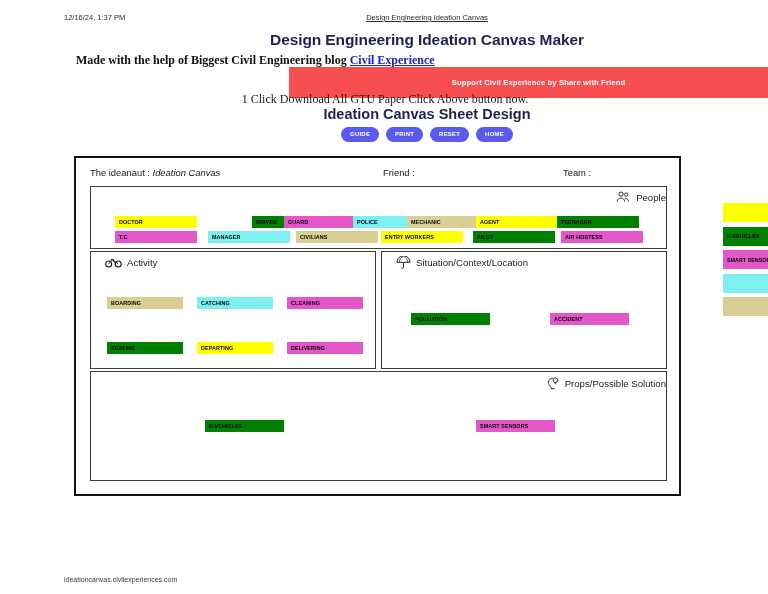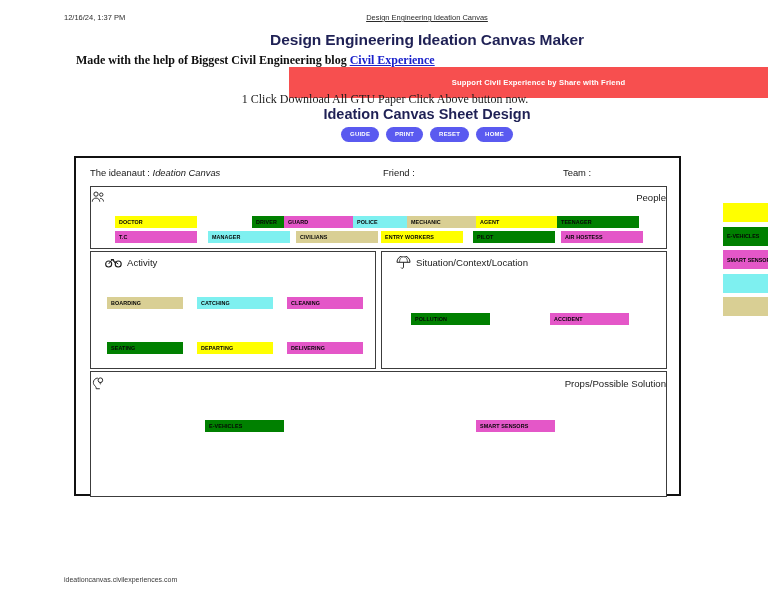--- a/index.html
+++ b/index.html
@@ -82,28 +82,28 @@
   .ch-team     { position: absolute; left: 487px; }
 
   .inner-box {
     position: absolute; left: 14px;
     border: 1.5px solid #3c3c3c;
     background: #ffffff;
   }
   .sec-people    { top: 28px;  width: 577px; height: 63px; }
   .sec-activity  { top: 93px;  width: 286px; height: 118px; }
   .sec-situation { top: 93px;  left: 305px; width: 286px; height: 118px; }
-  .sec-props     { top: 213px; width: 577px; height: 126px; }
+  .sec-props     { top: 213px; width: 577px; height: 110px; }
 
   .sec-title {
     display: flex; align-items: center; gap: 5px;
     font-size: 9.6px; color: #1b1b1b;
     padding-top: 4px;
   }
-  .sec-title.center { justify-content: space-between; }
+  .sec-title.center { justify-content: flex-end; }
   .sec-title.left { padding-left: 14px; }
   .sec-ico { display: inline-block; line-height: 0; }
 
   .tag {
     position: absolute;
     height: 12px;
     font-size: 5.4px; font-weight: bold; color: #050505;
     display: flex; align-items: center;
     padding-left: 4px;
     letter-spacing: .1px;

